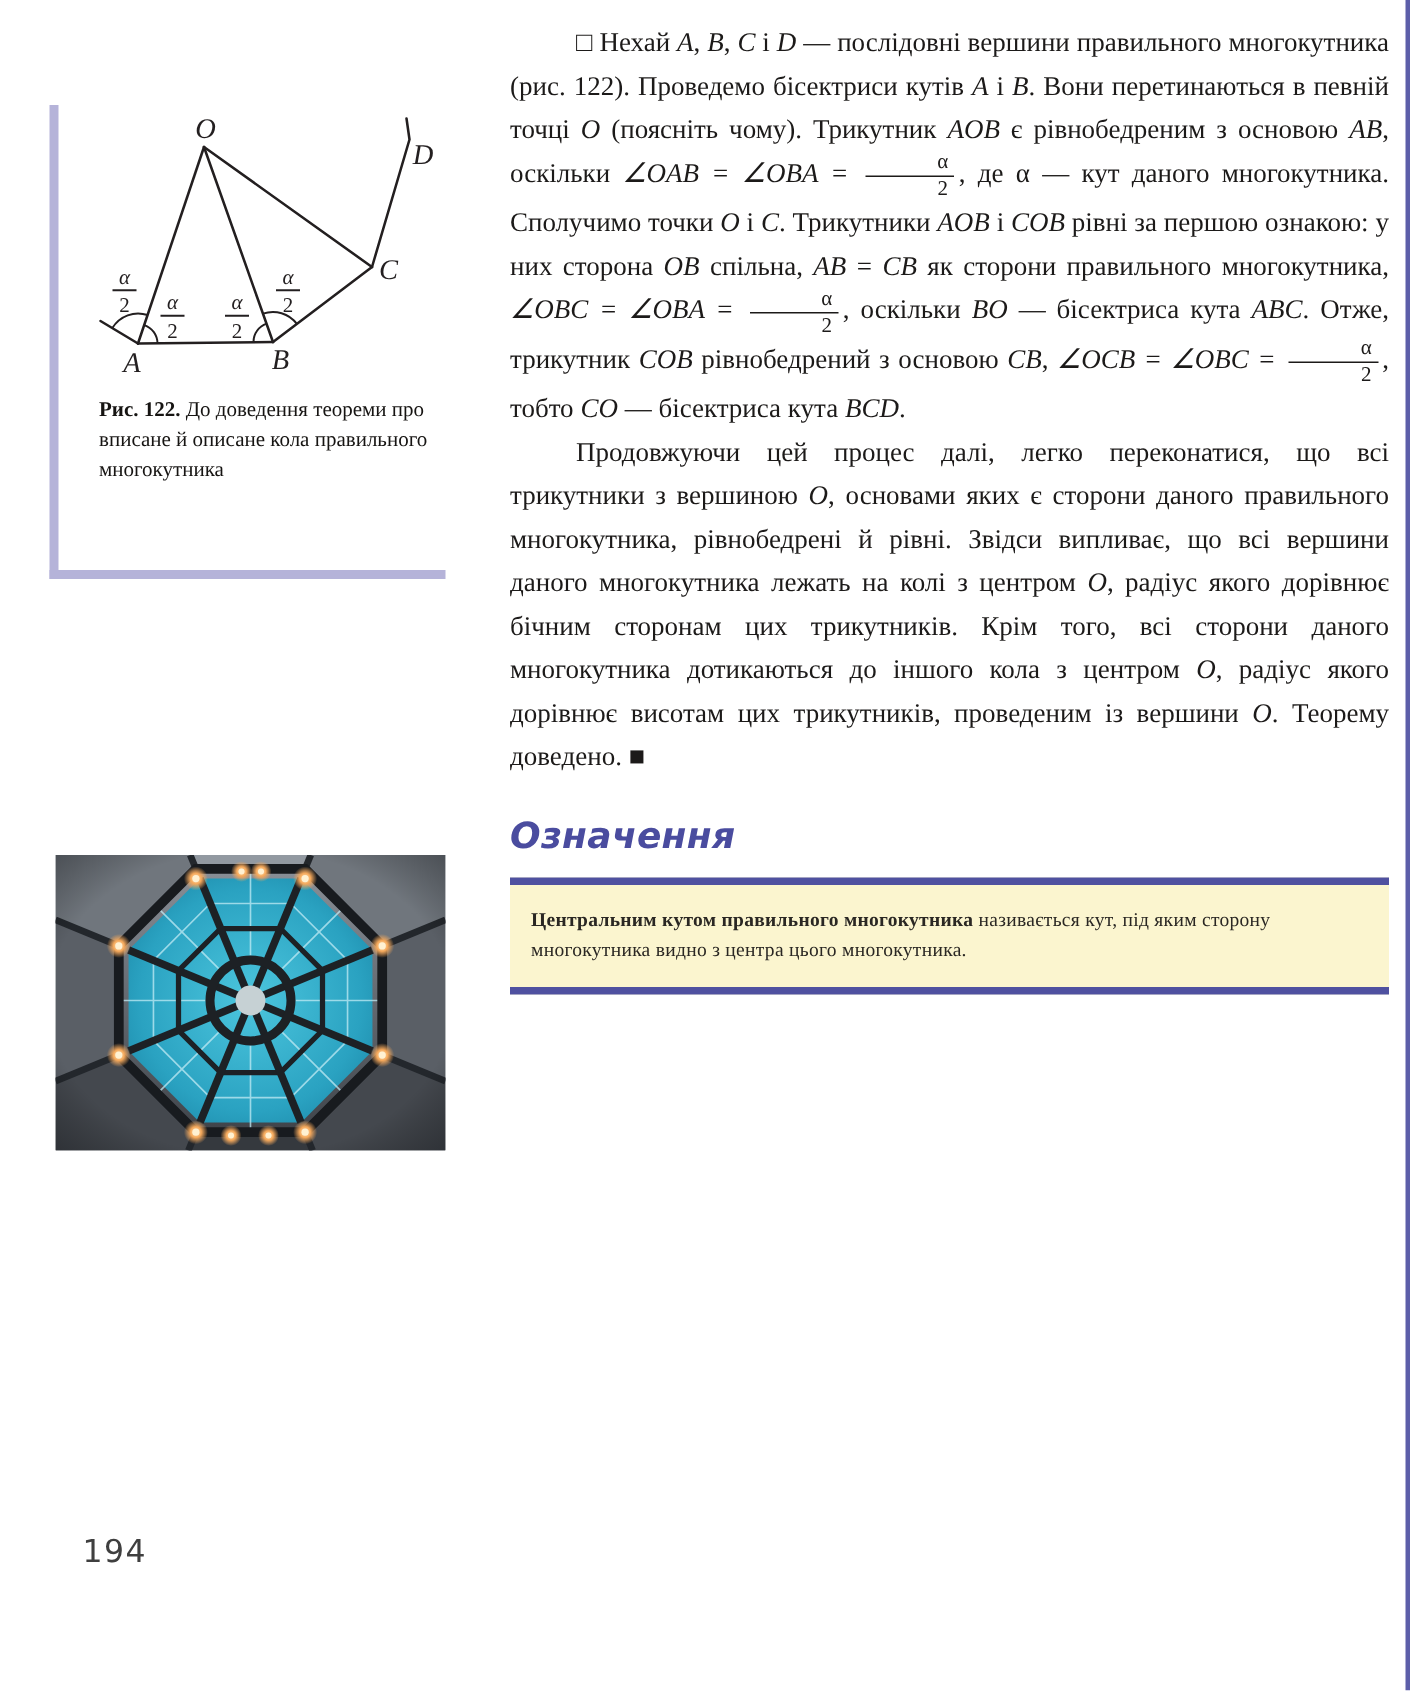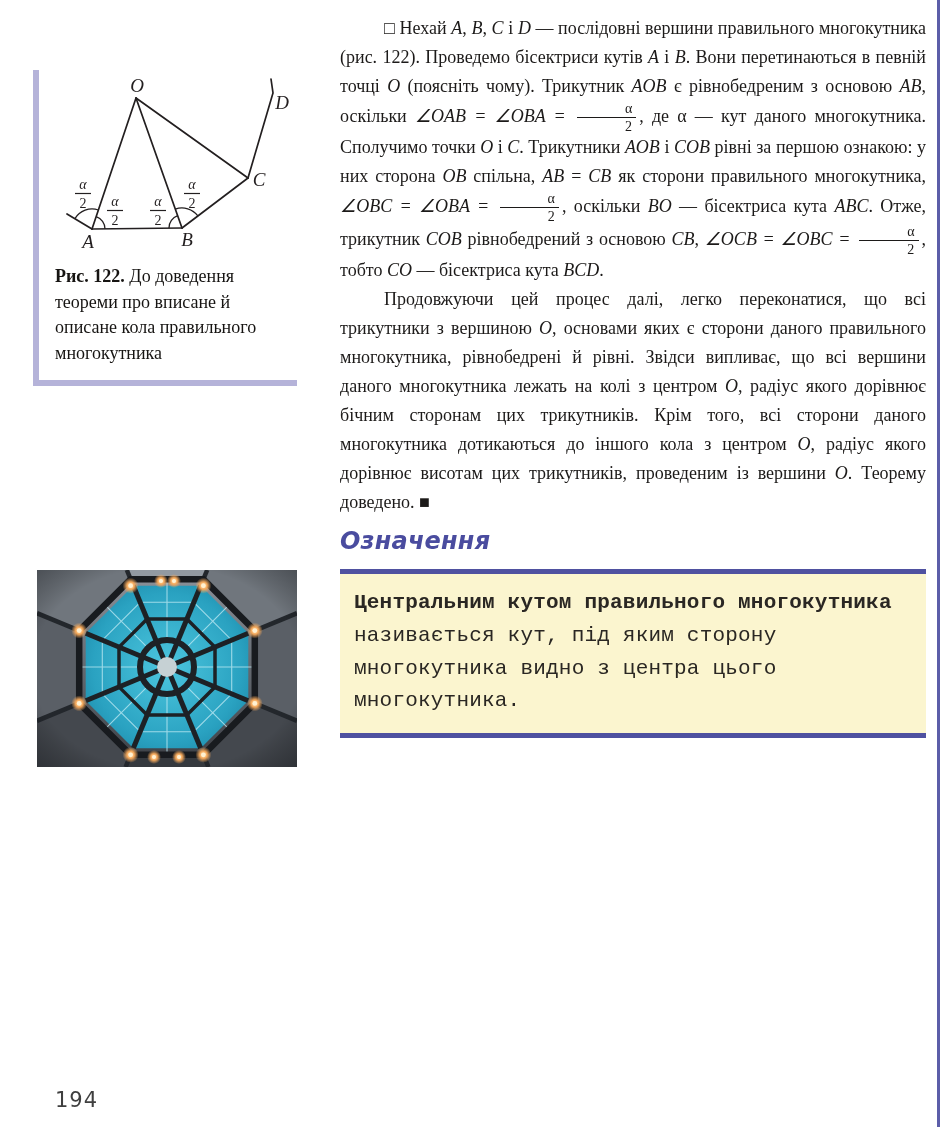--- a/index.html
+++ b/index.html
@@ -11,53 +11,53 @@
   .b{font-weight:bold;}
 
   
   .fig-frame{
     position:absolute;left:33px;top:70px;width:258px;height:310px;
     border-left:6px solid var(--lavender);border-bottom:6px solid var(--lavender);
   }
   .fig-svg{position:absolute;left:30px;top:60px;width:268px;height:205px;}
   .fig-svg text{font-family:"Liberation Serif",serif;}
   .fig-caption{
-    position:absolute;left:55px;top:264px;width:238px;margin:0;
-    font-size:18px;line-height:1.42;color:#161412;
+    position:absolute;left:66px;top:264px;width:238px;margin:0;
+    font-size:14px;line-height:1.42;color:#161412;
   }
   .photo{position:absolute;left:37px;top:570px;width:260px;height:197px;}
   .pagenum{
-    position:absolute;left:55px;top:1088px;
+    position:absolute;left:55px;top:1022px;
     font-family:"DejaVu Sans",sans-serif;font-size:21px;color:#3f3f3f;letter-spacing:1px;
   }
   .edge-line{position:absolute;right:0;top:0;width:3px;height:1127px;background:var(--edge);}
 
   
   .main-col{position:absolute;left:340px;top:14px;width:586px;}
   .h-script{
     font-family:"DejaVu Sans",sans-serif;font-style:italic;font-weight:bold;
     font-size:24px;margin:0 0 10px 0;letter-spacing:.2px;
   }
   .h-magenta{color:var(--magenta);}
-  .h-indigo{color:var(--indigo);margin-top:10px;margin-bottom:14px;}
+  .h-indigo{color:var(--indigo);margin-top:24px;margin-bottom:14px;}
   p.body{
     margin:0;font-size:18px;line-height:29px;text-align:justify;text-indent:44px;
   }
   p.body + p.body{margin-top:0;}
   .frac{
     display:inline-block;text-align:center;vertical-align:-0.65em;line-height:1.05;
     font-size:0.78em;padding:0 3px;
   }
   .frac .num{display:block;border-bottom:1.3px solid #1c1a19;padding:0 4px 1px;}
   .frac .den{display:block;padding-top:1px;}
   .def-box{
     margin-top:4px;background:var(--box_bg);
     border-top:5px solid var(--box_border);border-bottom:5px solid var(--box_border);
     padding:13px 14px 15px 14px;
-    font-family:Liberation Mono, monospace;font-size:21px;line-height:1.55;color:#2a2723;
+    font-family:Liberation Serif, serif;font-size:13px;line-height:1.55;color:#2a2723;
     letter-spacing:.2px;
   }
 </style>
 </head>
 <body>
 
 <div class="fig-frame"></div>
 
 <svg class="fig-svg" viewBox="0 0 268 205">
   <g stroke="#231f20" stroke-width="1.7" fill="none" stroke-linecap="round">

